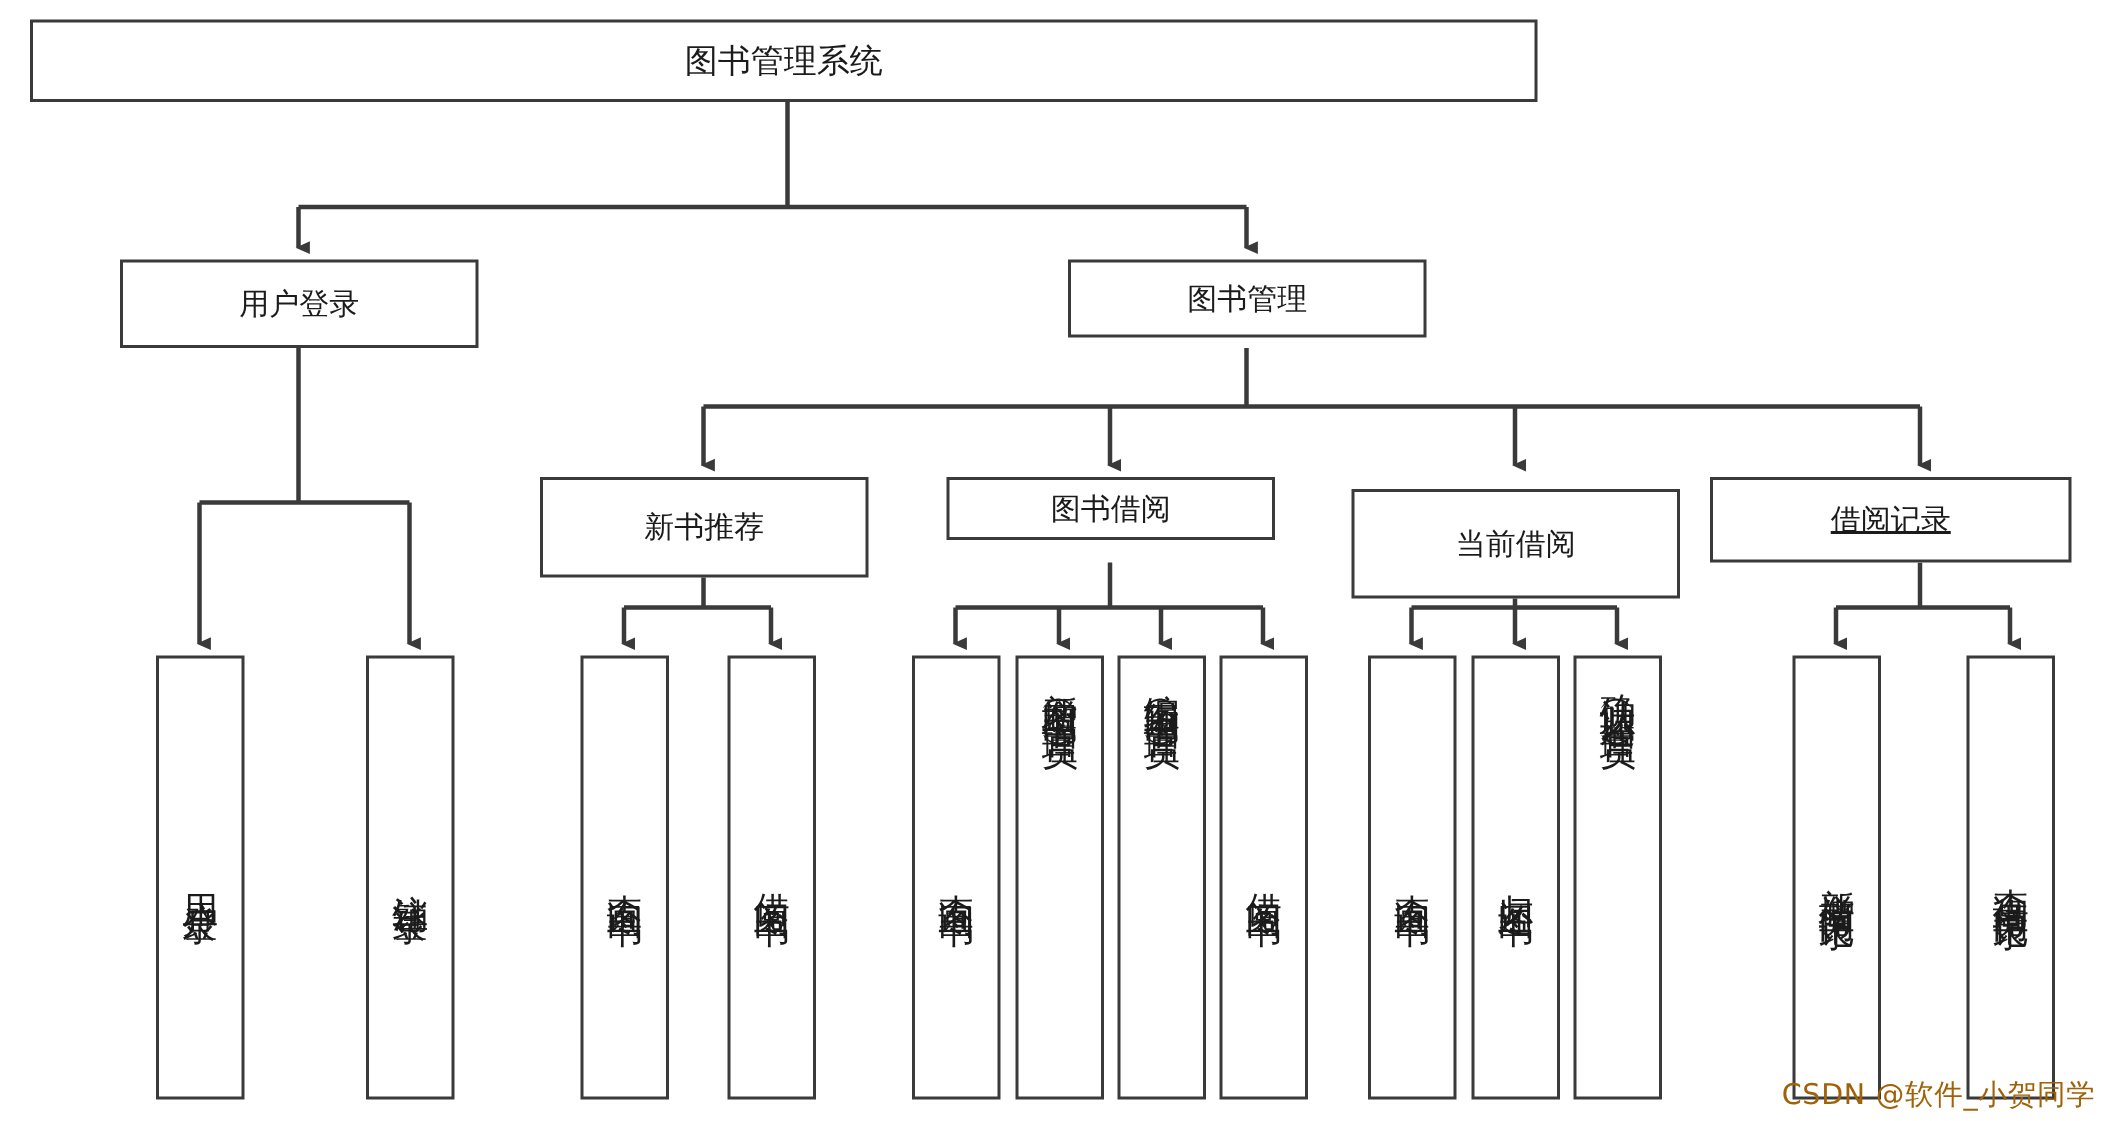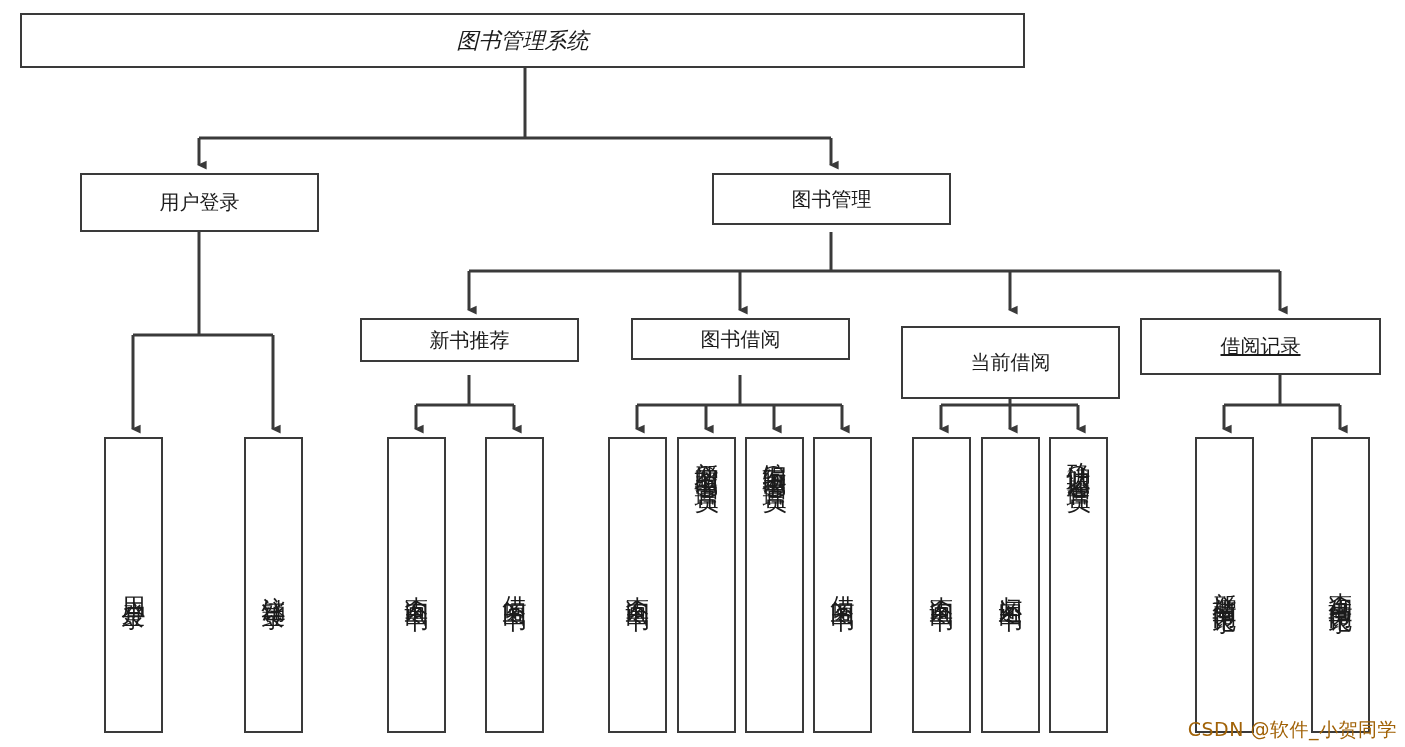--- a/index.html
+++ b/index.html
@@ -115,26 +115,26 @@
       <path d="M1010,405 L1010,429" marker-end="url(#arr)"></path>
       <path d="M1078,405 L1078,429" marker-end="url(#arr)"></path>
 
       <path d="M1280,375 L1280,405"></path>
       <path d="M1224,405 L1340,405"></path>
       <path d="M1224,405 L1224,429" marker-end="url(#arr)"></path>
       <path d="M1340,405 L1340,429" marker-end="url(#arr)"></path>
     </g>
   </svg>
 
-  <div class="node root" style="left:20px; top:13px; width:1005px; height:55px;font-style:italic;">图书管理系统</div>
+  <div class="node root" style="left:20px; top:13px; width:1005px; height:55px;">图书管理系统</div>
 
   <div class="node lvl1" style="left:80px; top:173px; width:239px; height:59px;">用户登录</div>
   <div class="node lvl1" style="left:712px; top:173px; width:239px; height:52px;">图书管理</div>
 
-  <div class="node lvl2" style="left:360px; top:318px; width:219px; height:44px;">新书推荐</div>
+  <div class="node lvl2" style="left:360px; top:318px; width:219px; height:67px;">新书推荐</div>
   <div class="node lvl2" style="left:631px; top:318px; width:219px; height:42px;">图书借阅</div>
   <div class="node lvl2" style="left:901px; top:326px; width:219px; height:73px;">当前借阅</div>
   <div class="node lvl2" style="left:1140px; top:318px; width:241px; height:57px;text-decoration:underline;">借阅记录</div>
 
   <div class="node leaf" style="left:104px; top:437px; width:59px; height:296px;">用户登录</div>
   <div class="node leaf" style="left:244px; top:437px; width:59px; height:296px;">注销登录</div>
 
   <div class="node leaf" style="left:387px; top:437px; width:59px; height:296px;">查询图书</div>
   <div class="node leaf" style="left:485px; top:437px; width:59px; height:296px;">借阅图书</div>
 

